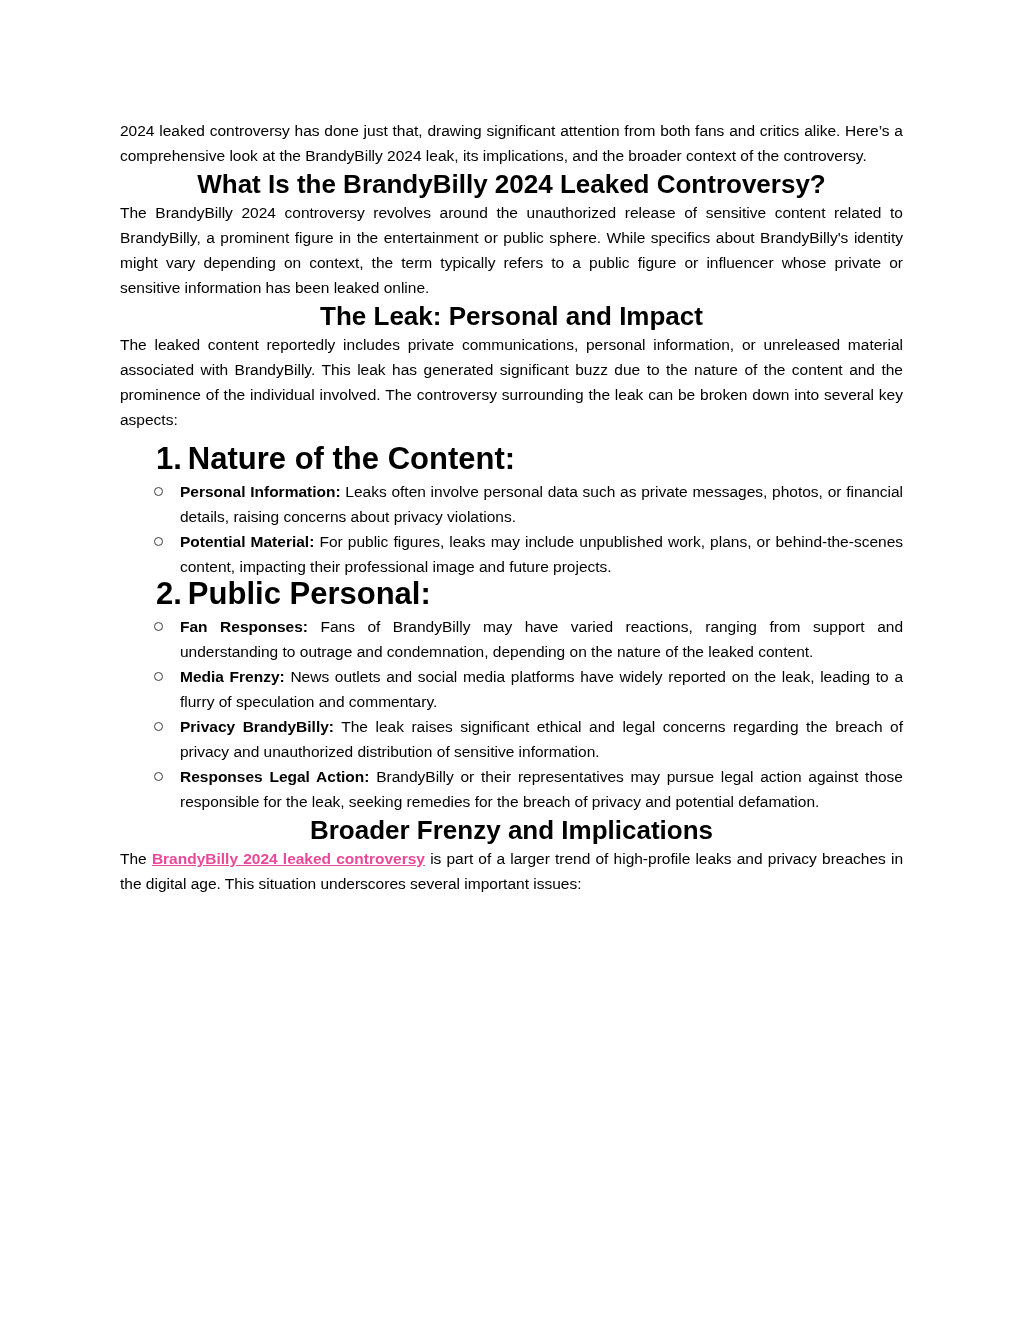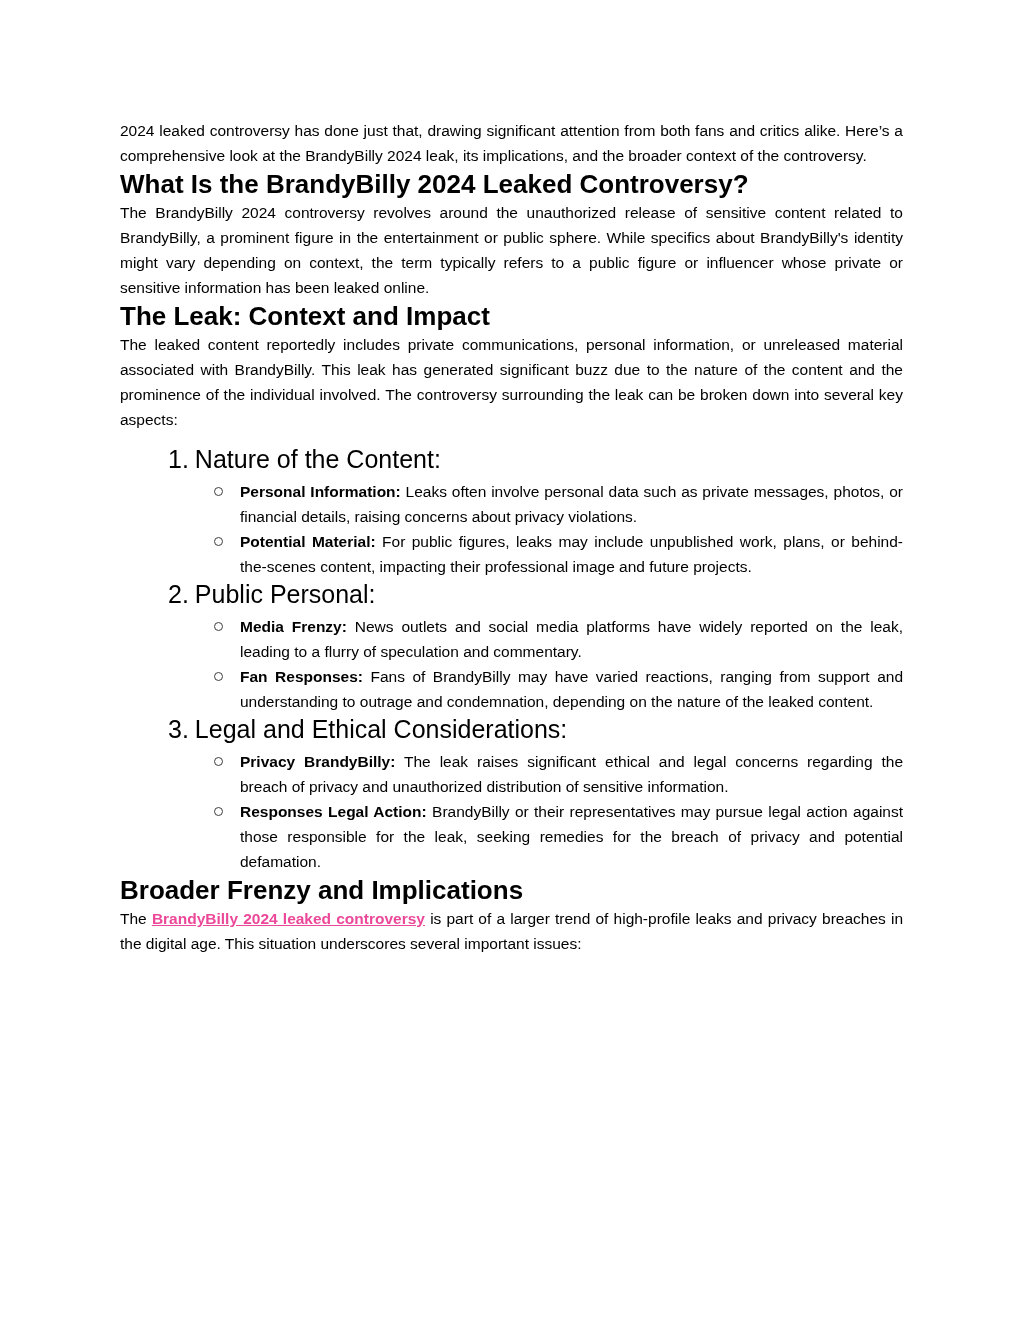--- a/index.html
+++ b/index.html
@@ -25,37 +25,37 @@
     margin: 0;
     font-size: 15.5px;
     line-height: 25px;
     text-align: justify;
   }
   h2.section-heading {
     margin: 0;
     font-size: 26px;
     line-height: 32px;
     font-weight: bold;
-    text-align: left;
+    text-align: center;
   }
   .h-what  { margin-top: 19px; }
   .p-what  { margin-top: 26px; }
   .h-leak  { margin-top: 18px; }
   .p-leak  { margin-top: 28px; }
   .list-heading {
-    margin: 0 0 5px 48px;
-    font-size: 25px;
+    margin: 0 0 5px 36px;
+    font-size: 31px;
     line-height: 30px;
-    font-weight: normal;
+    font-weight: bold;
   }
   .li-h1 { margin-top: 12px; }
   .num { margin-right: 6px; }
   .bullet {
     position: relative;
-    margin-left: 120px;
+    margin-left: 60px;
     font-size: 15.5px;
     line-height: 25px;
     text-align: justify;
   }
   .bullet .circle {
     position: absolute;
     left: -26px;
     top: 7.5px;
     width: 7px;
     height: 7px;
@@ -77,50 +77,49 @@
 <body>
 
 <div class="page">
   <div class="content">
 
     <p class="body">2024 leaked controversy has done just that, drawing significant attention from both fans and critics alike. Here’s a comprehensive look at the BrandyBilly 2024 leak, its implications, and the broader context of the controversy.</p>
 
     <h2 class="section-heading h-what">What Is the BrandyBilly 2024 Leaked Controversy?</h2>
     <p class="body p-what">The BrandyBilly 2024 controversy revolves around the unauthorized release of sensitive content related to BrandyBilly, a prominent figure in the entertainment or public sphere. While specifics about BrandyBilly's identity might vary depending on context, the term typically refers to a public figure or influencer whose private or sensitive information has been leaked online.</p>
 
-    <h2 class="section-heading h-leak">The Leak: Context and Impact</h2>
+    <h2 class="section-heading h-leak">The Leak: Personal and Impact</h2>
     <p class="body p-leak">The leaked content reportedly includes private communications, personal information, or unreleased material associated with BrandyBilly. This leak has generated significant buzz due to the nature of the content and the prominence of the individual involved. The controversy surrounding the leak can be broken down into several key aspects:</p>
 
     <div class="list-heading li-h1"><span class="num">1.</span><span>Nature of the Content:</span></div>
 
     <div class="bullet">
       <span class="circle"></span>
       <span class="bl">Personal Information:</span>
       <span>Leaks often involve personal data such as private messages, photos, or financial details, raising concerns about privacy violations.</span>
     </div>
     <div class="bullet">
       <span class="circle"></span>
       <span class="bl">Potential Material:</span>
       <span>For public figures, leaks may include unpublished work, plans, or behind-the-scenes content, impacting their professional image and future projects.</span>
     </div>
 
     <div class="list-heading"><span class="num">2.</span><span>Public Personal:</span></div>
 
     <div class="bullet">
       <span class="circle"></span>
+      <span class="bl">Fan Responses:</span>
+      <span>Fans of BrandyBilly may have varied reactions, ranging from support and understanding to outrage and condemnation, depending on the nature of the leaked content.</span>
+    </div>
+    <div class="bullet">
+      <span class="circle"></span>
       <span class="bl">Media Frenzy:</span>
       <span>News outlets and social media platforms have widely reported on the leak, leading to a flurry of speculation and commentary.</span>
     </div>
-    <div class="bullet">
-      <span class="circle"></span>
-      <span class="bl">Fan Responses:</span>
-      <span>Fans of BrandyBilly may have varied reactions, ranging from support and understanding to outrage and condemnation, depending on the nature of the leaked content.</span>
-    </div>
 
-    <div class="list-heading"><span class="num">3.</span><span>Legal and Ethical Considerations:</span></div>
 
     <div class="bullet">
       <span class="circle"></span>
       <span class="bl">Privacy BrandyBilly:</span>
       <span>The leak raises significant ethical and legal concerns regarding the breach of privacy and unauthorized distribution of sensitive information.</span>
     </div>
     <div class="bullet">
       <span class="circle"></span>
       <span class="bl">Responses Legal Action:</span>
       <span>BrandyBilly or their representatives may pursue legal action against those responsible for the leak, seeking remedies for the breach of privacy and potential defamation.</span>

